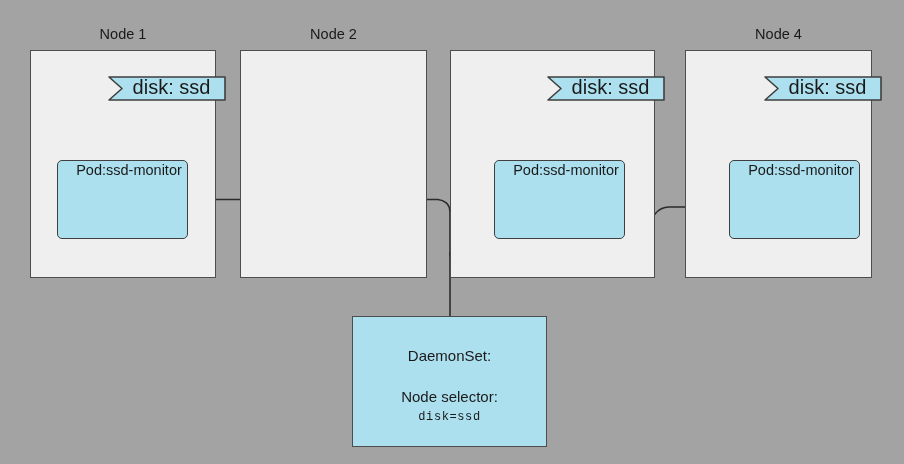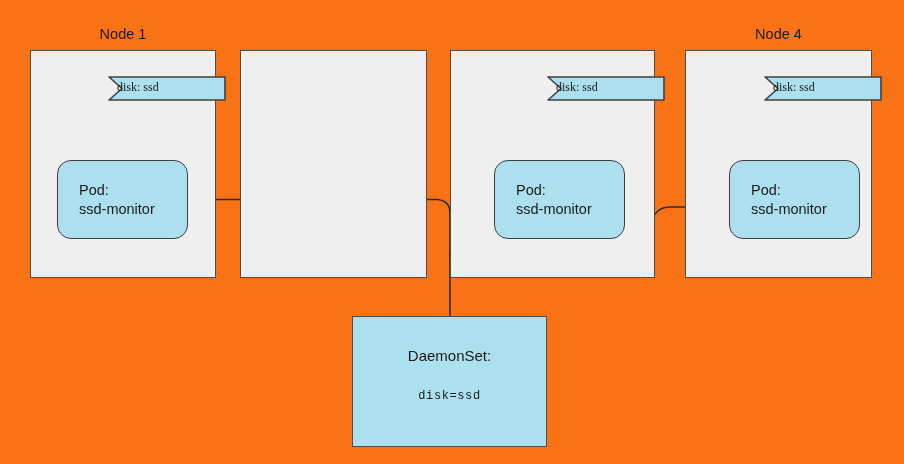--- a/index.html
+++ b/index.html
@@ -9,21 +9,21 @@
     background: #ffffff;
   }
   body {
     font-family: "Liberation Sans", sans-serif;
     color: #1a1a1a;
   }
   #stage {
     position: relative;
     width: 904px;
     height: 464px;
-    background: #f97316;
+    background: #a3a3a3;
     overflow: hidden;
   }
   
   #wires {
     position: absolute;
     left: 0;
     top: 0;
     width: 904px;
     height: 464px;
   }
@@ -40,44 +40,44 @@
     font-size: 14.5px;
     line-height: 17px;
     color: #1a1a1a;
     white-space: nowrap;
   }
   
   .pod-box {
     position: absolute;
     background: #ace0ee;
     border: 1.6px solid #3f3f3f;
-    border-radius: 14px;
+    border-radius: 5px;
     box-sizing: border-box;
     font-size: 14.5px;
     line-height: 19px;
     color: #1a1a1a;
     display: flex;
-    flex-direction: column;
+    flex-direction: row;
     justify-content: center;
-    padding-left: 21px;
+    padding-left: 13px;
   }
   .pod-box span { display: block; white-space: nowrap; }
   .disk-tag-wrap { position: absolute; }
   .disk-tag-svg { position: absolute; left: 0; top: 0; overflow: visible; }
   .disk-tag-text {
     position: absolute;
     left: 0; top: 0;
     width: 100%;
-    font-size: 12px;
+    text-align: center;
+    font-size: 20px;
     line-height: 23px;
     color: #1a1a1a;
     white-space: nowrap;
     padding-left: 9px;
     box-sizing: border-box;
-    font-family: Liberation Serif, serif;
   }
   
   .unsched-pill {
     position: absolute;
     background: #f8b3ac;
     border: 1.6px solid #3f3f3f;
     border-radius: 999px;
     box-sizing: border-box;
     font-size: 14.5px;
     line-height: 21px;
@@ -144,20 +144,21 @@
       <path d="M 1 1 L 117 1 L 117 24 L 1 24 L 14 12.5 Z" fill="#ace0ee" stroke="#3f3f3f" stroke-width="1.6" stroke-linejoin="round"></path>
     </svg>
     <div class="disk-tag-text">disk: ssd</div>
   </div>
 
   <div class="pod-box" style="left:57px; top:160px; width:131px; height:79px;">
     <span>Pod:</span>
     <span>ssd-monitor</span>
   </div>
 
+  <div class="node-label" style="left:240px; top:26px; width:187px;">Node 2</div>
   <div class="node-box" style="left:240px; top:50px; width:187px; height:228px;"></div>
 
   <div class="node-box" style="left:450px; top:50px; width:205px; height:228px;"></div>
 
   <div class="disk-tag-wrap" style="left:547px; top:76px; width:118px; height:25px;">
     <svg class="disk-tag-svg" width="118" height="25" viewBox="0 0 118 25">
       <path d="M 1 1 L 117 1 L 117 24 L 1 24 L 14 12.5 Z" fill="#ace0ee" stroke="#3f3f3f" stroke-width="1.6" stroke-linejoin="round"></path>
     </svg>
     <div class="disk-tag-text">disk: ssd</div>
   </div>
@@ -179,16 +180,17 @@
 
 
   <div class="pod-box" style="left:729px; top:160px; width:131px; height:79px;">
     <span>Pod:</span>
     <span>ssd-monitor</span>
   </div>
 
   <div class="ds-box" style="left:352px; top:316px; width:195px; height:131px; padding-top:28px;">
     <div class="ds-line">DaemonSet:</div>
     <div class="ds-gap"></div>
+    <div class="ds-line">Node selector:</div>
     <div class="ds-mono">disk=ssd</div>
   </div>
 
 </div>
 
 </body></html>

